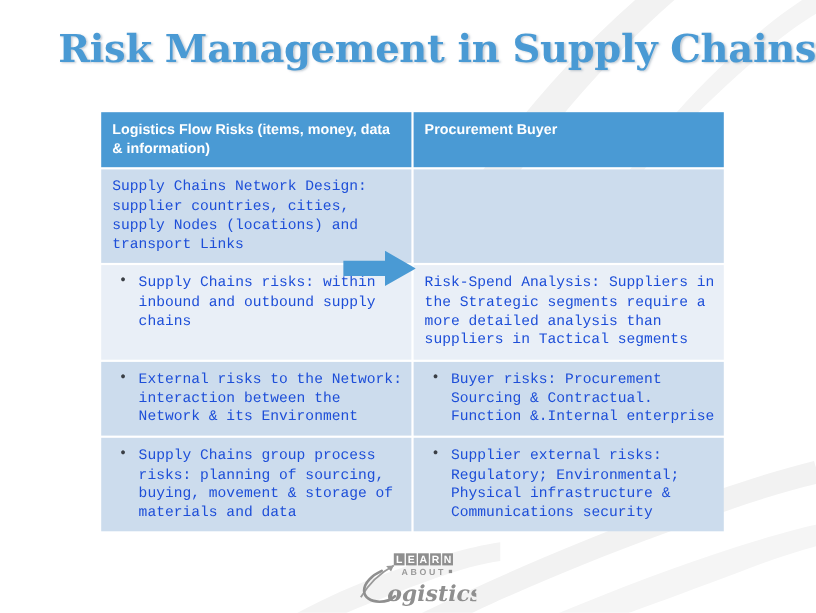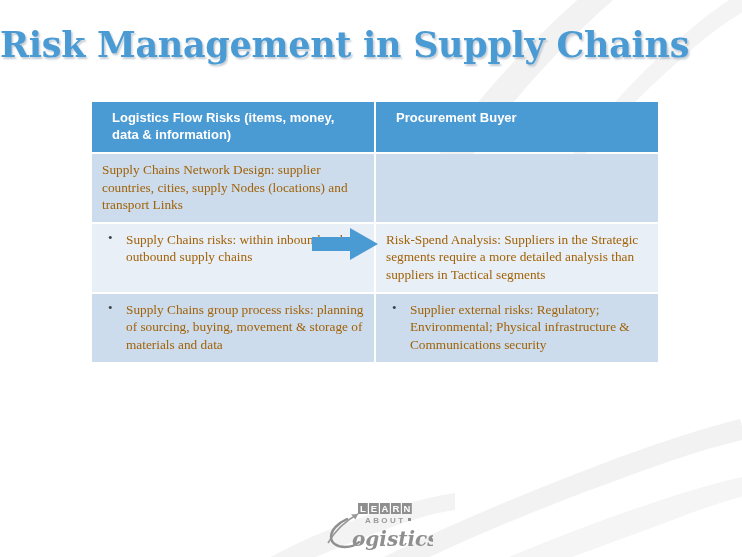--- a/index.html
+++ b/index.html
@@ -47,21 +47,21 @@
     width: 200px;
     height: 110px;
   }
 
   
   .title {
     position: absolute;
     top: 24px;
     left: 0;
     width: 742px;
-    text-align: left;
+    text-align: right;
     font-family: "DejaVu Serif", "Liberation Serif", serif;
     font-weight: bold;
     font-size: 35px;
     letter-spacing: -0.3px;
     color: #4a9ad4;
     text-shadow: 1.5px 1.5px 2px rgba(120,140,160,0.45);
     z-index: 3;
     white-space: nowrap;
   }
 
@@ -84,29 +84,29 @@
 
   .risk-table th {
     background: #4a9ad4;
     color: #ffffff;
     font-family: "Liberation Sans", sans-serif;
     font-weight: bold;
     font-size: 13px;
     line-height: 1.28;
     text-align: left;
     vertical-align: top;
-    padding: 8px 10px 9px 20px;
+    padding: 8px 10px 9px 10px;
   }
 
   .risk-table td {
     vertical-align: top;
-    font-family: Liberation Serif, serif;
+    font-family: Liberation Mono, monospace;
     font-size: 13.3px;
     line-height: 1.3;
-    color: #a16207;
+    color: #1d4ed8;
     padding: 7px 4px 9px 10px;
   }
 
   tr.shade-a td { background: #ccdced; }
   tr.shade-b td { background: #e9eff7; }
 
   
   ul.bullets {
     margin: 0;
     padding: 0;
@@ -198,20 +198,32 @@
           <td>
             <ul class="bullets">
               <li>Supply Chains risks: within inbound and outbound supply chains</li>
             </ul>
           </td>
           <td>
             <p class="plaintext">Risk-Spend Analysis: Suppliers in the Strategic segments require a more detailed analysis than suppliers in Tactical segments</p>
           </td>
         </tr>
 
+        <tr class="shade-a">
+          <td>
+            <ul class="bullets">
+              <li>External risks to the Network: interaction between the Network &amp; its Environment</li>
+            </ul>
+          </td>
+          <td>
+            <ul class="bullets">
+              <li>Buyer risks: Procurement Sourcing &amp; Contractual. Function &amp;.Internal enterprise</li>
+            </ul>
+          </td>
+        </tr>
 
 
         <tr class="shade-a">
           <td>
             <ul class="bullets">
               <li>Supply Chains group process risks: planning of sourcing, buying, movement &amp; storage of materials and data</li>
             </ul>
           </td>
           <td>
             <ul class="bullets">

